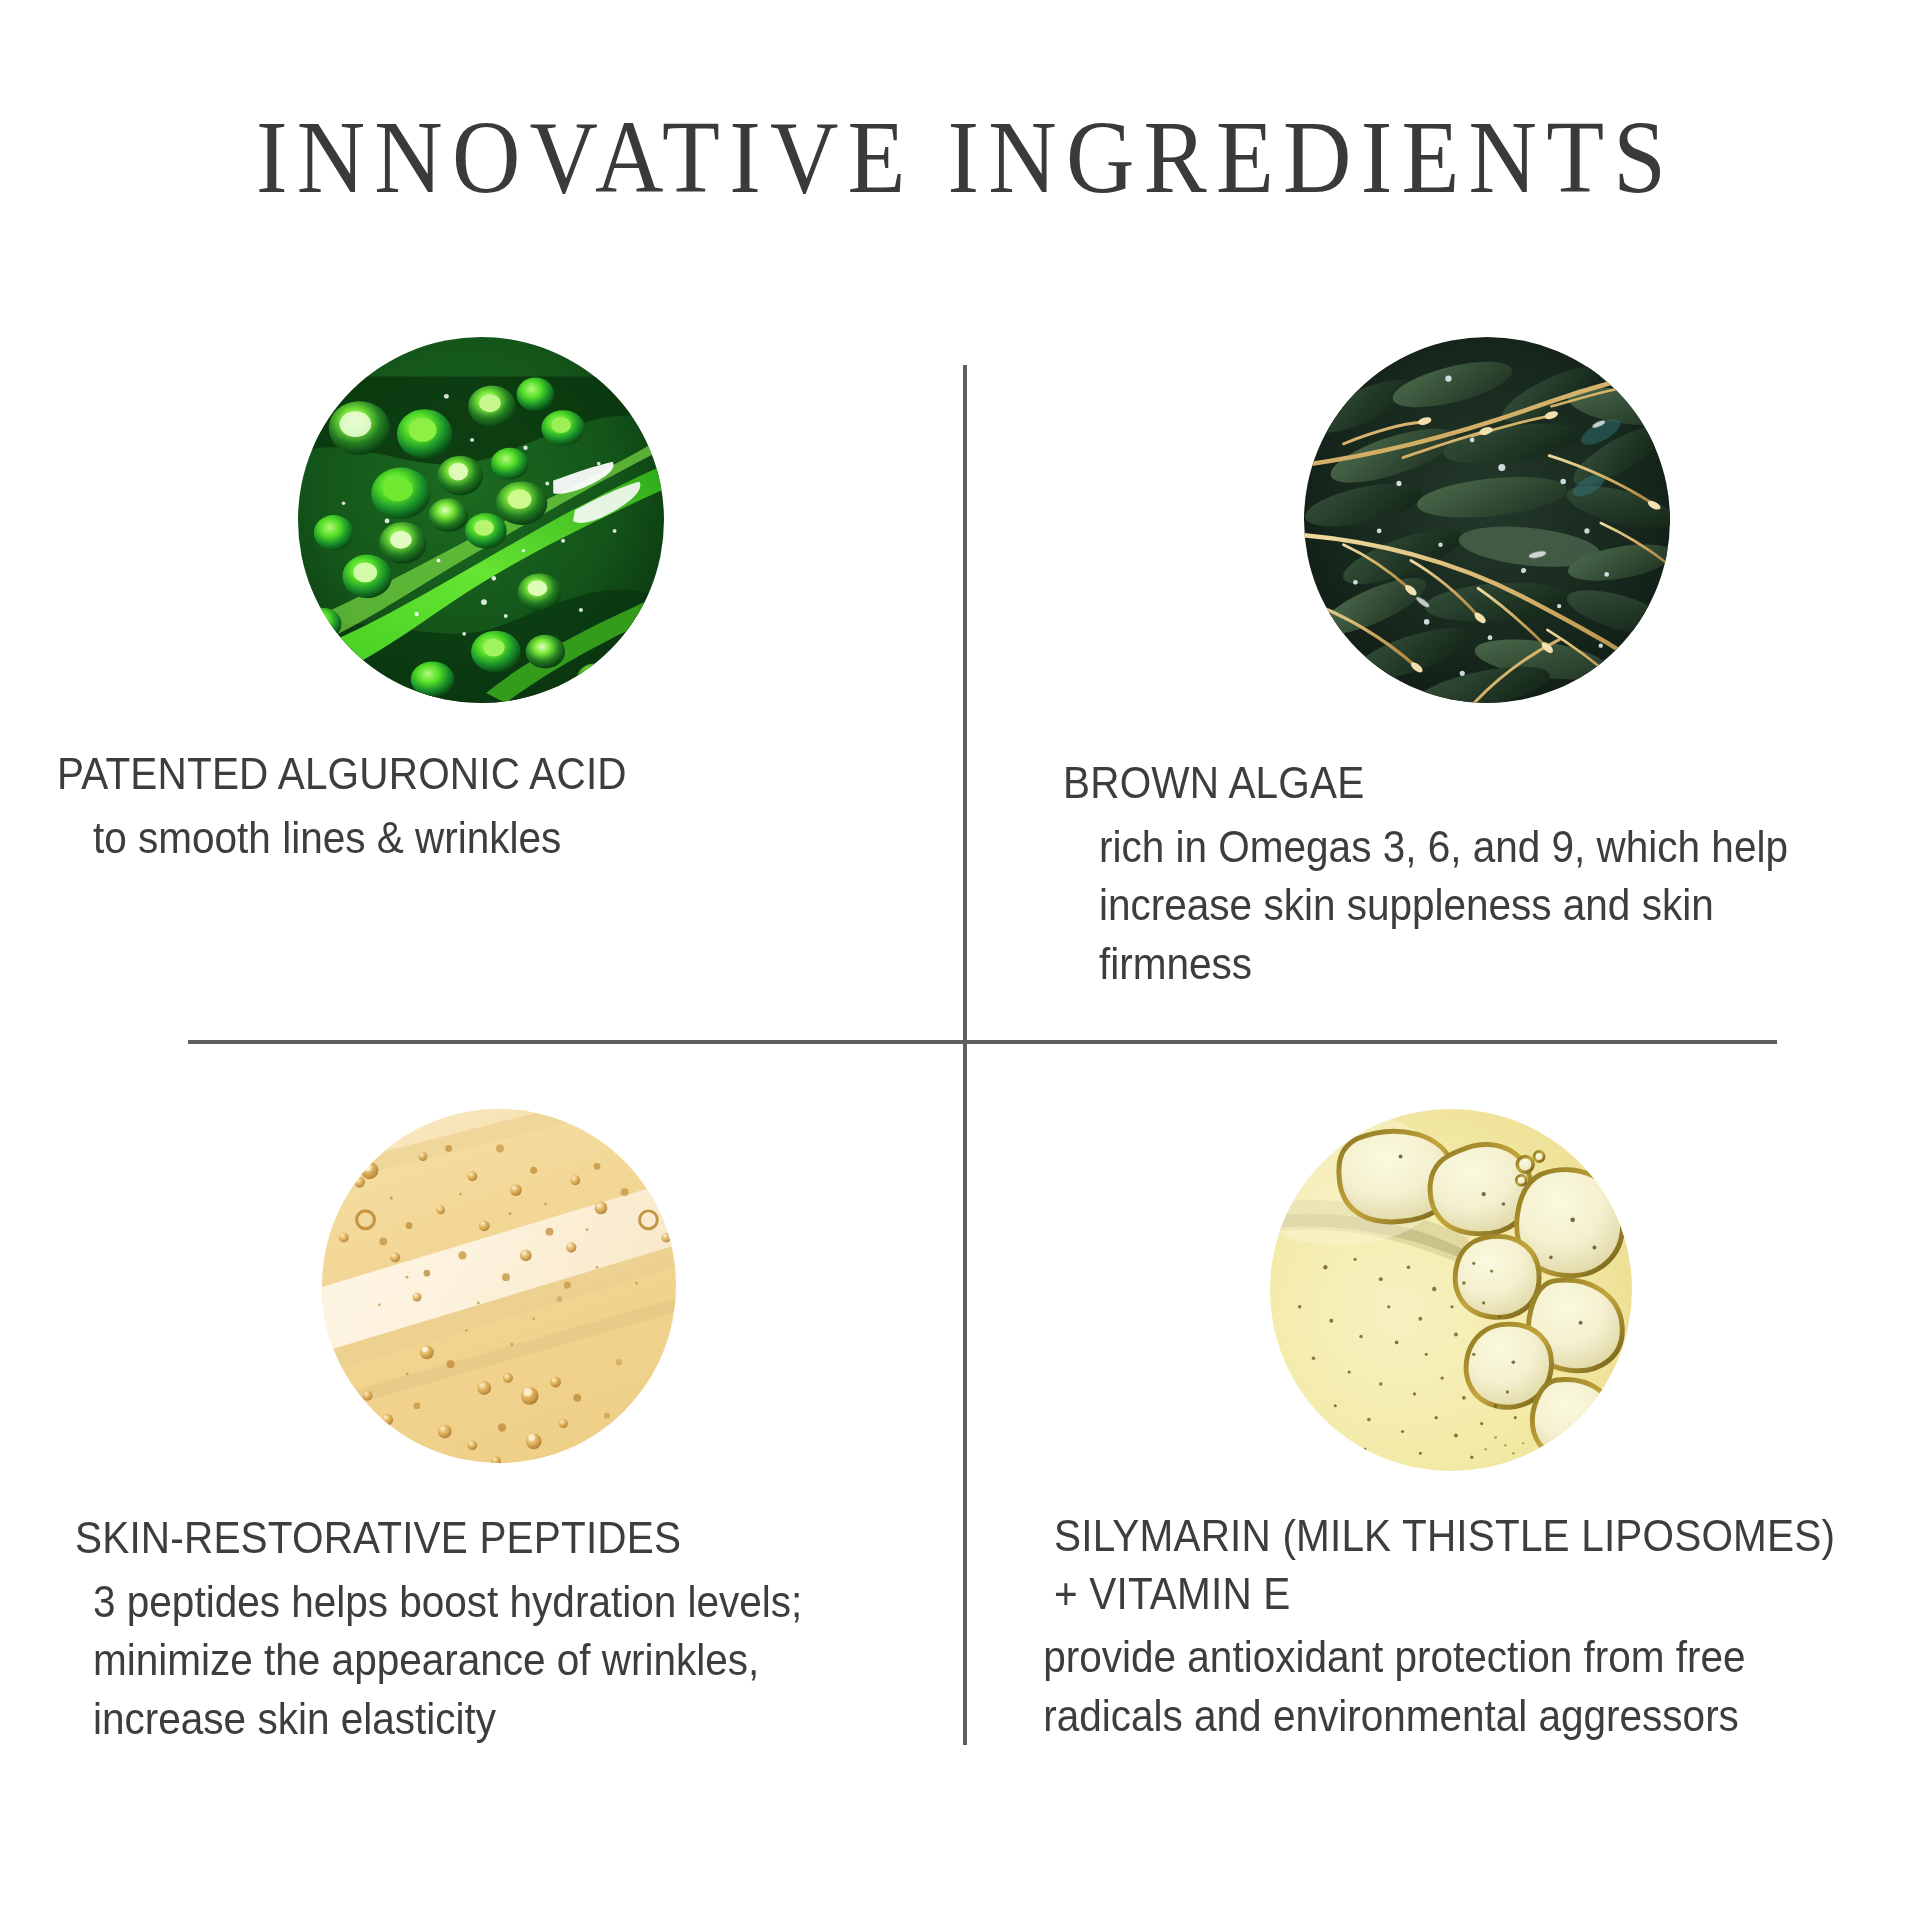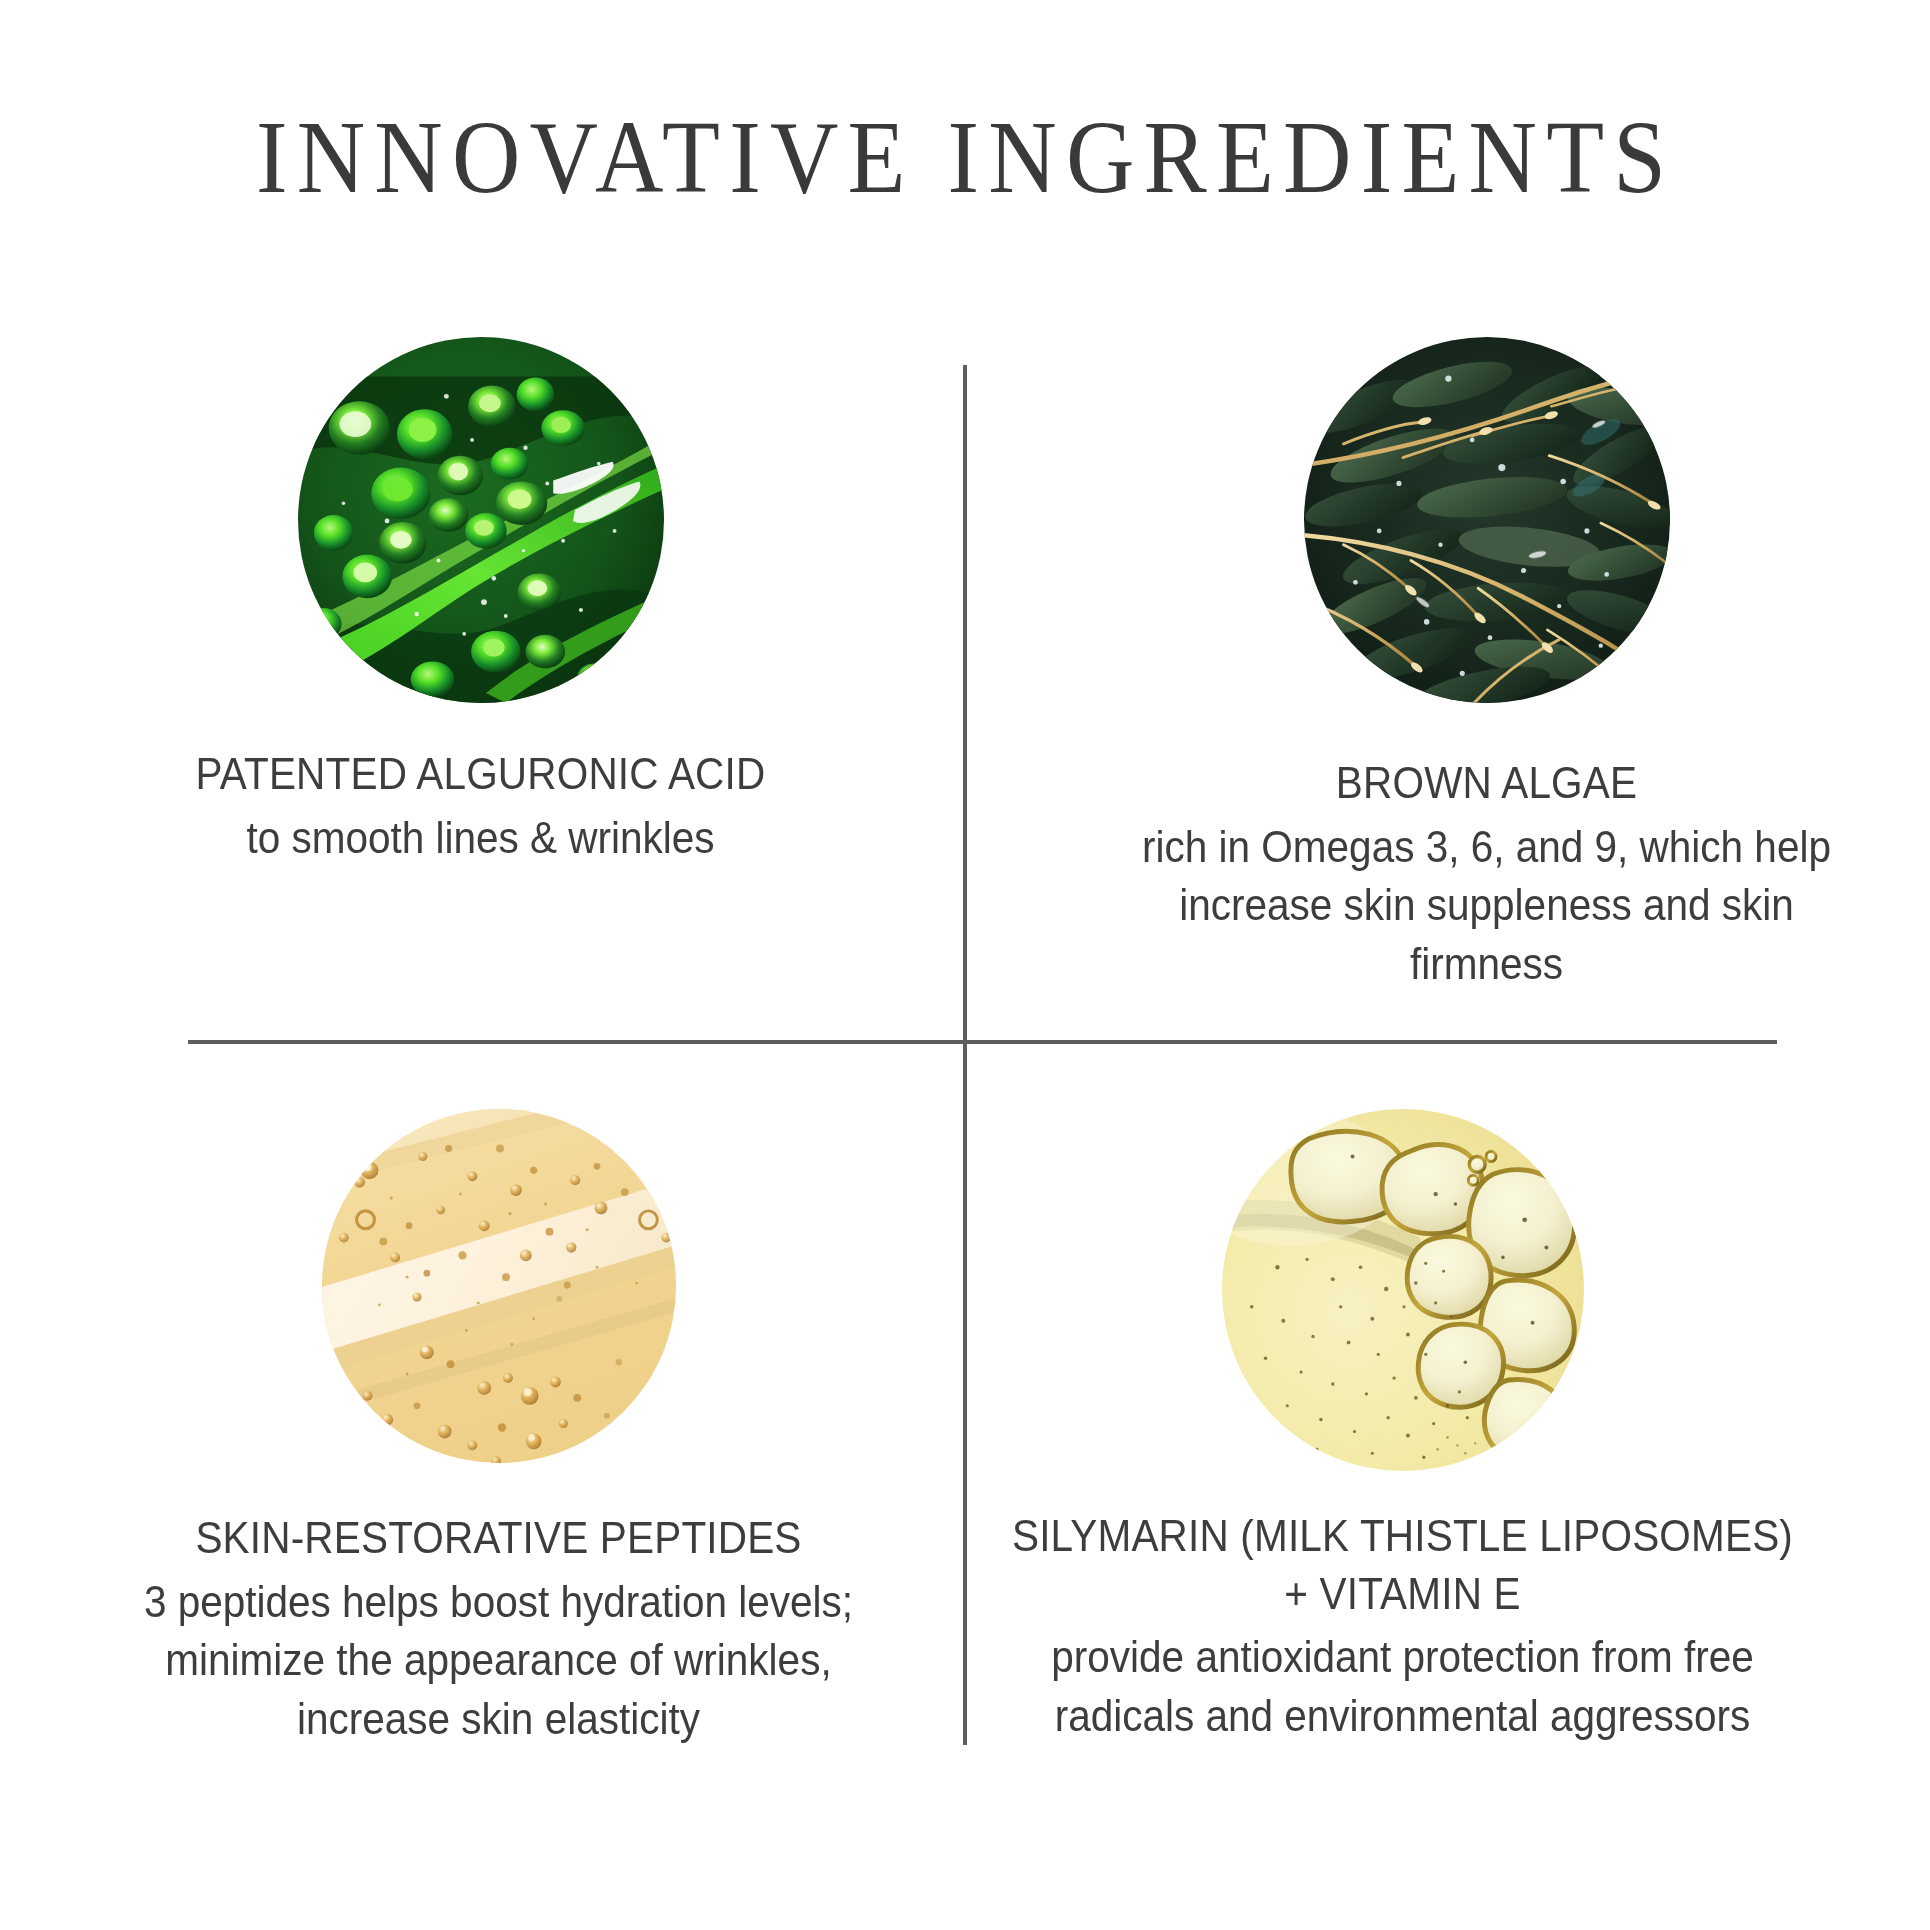--- a/index.html
+++ b/index.html
@@ -57,26 +57,25 @@
     width: 4px;
     height: 1380px;
     background: #5e5e5e;
   }
 
   
   .quadrant {
     position: absolute;
     width: 941px;
     box-sizing: border-box;
-    text-align: center;
   }
   .q1 { left: 10px;   top: 337px; }
   .q2 { left: 1016px;  top: 337px; }
   .q3 { left: 28px;   top: 1109px; }
-  .q4 { left: 932px;  top: 1109px; }
+  .q4 { left: 980px;  top: 1109px; }
 
   .circle-wrap {
     width: 366px;
     height: 366px;
     margin: 0 auto;
     border-radius: 50%;
     overflow: hidden;
     position: relative;
     background: #ffffff;
   }

